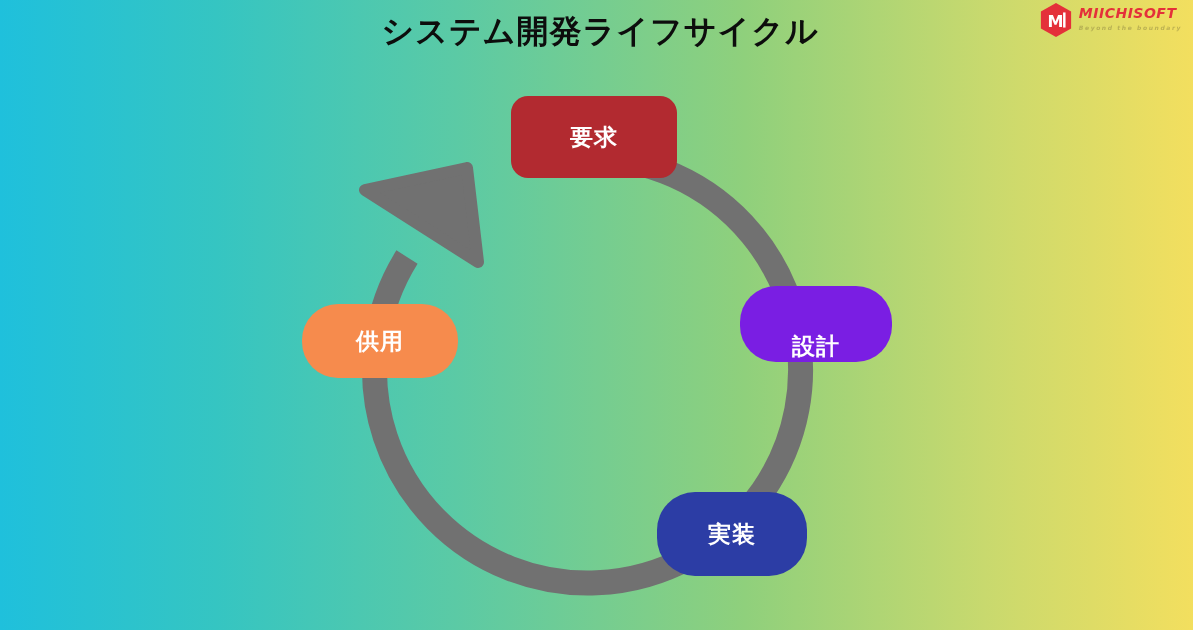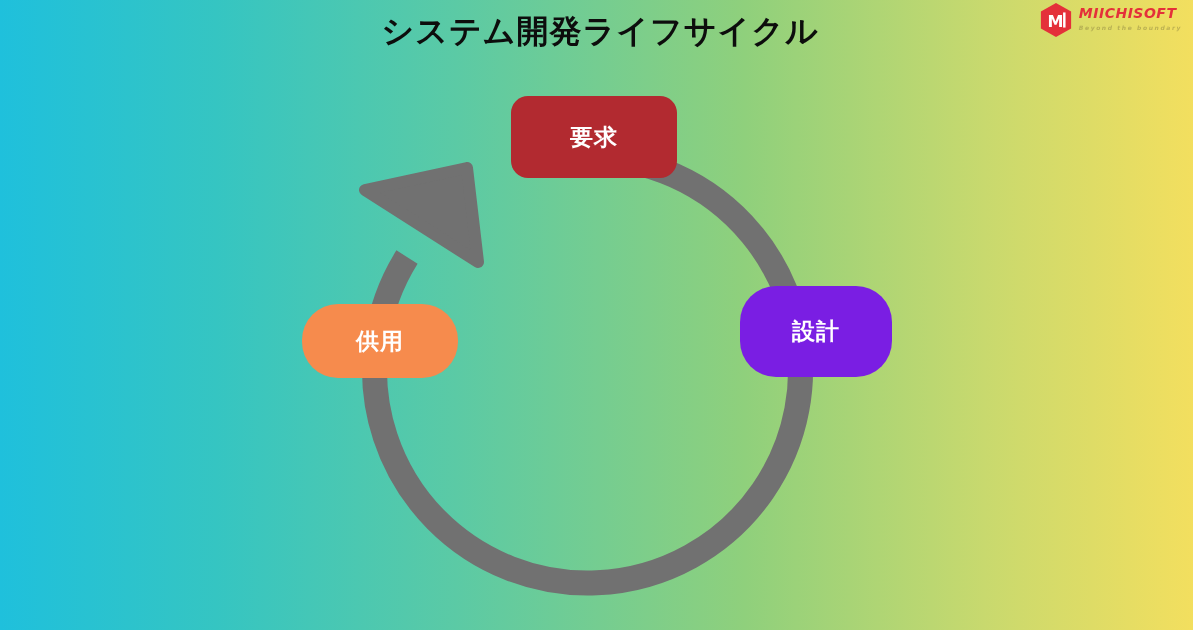--- a/index.html
+++ b/index.html
@@ -62,21 +62,24 @@
     </svg>
     <div class="logo-text">
       <span class="brand" style="color:#E4303A">MIICHISOFT</span>
       <span class="tagline">Beyond the boundary</span>
     </div>
   </div>
 
   <div class="node" style="left: 511px; top: 96px; width: 166px; height: 82px; background: rgb(178, 42, 48); border-radius: 17px;">
     <span>要求</span>
   </div>
-  <div class="node" style="left: 740px; top: 286px; width: 152px; height: 91px; background: rgb(122, 30, 227); border-radius: 36px;">
+  <div class="node" style="left: 740px; top: 286px; width: 152px; height: 76px; background: rgb(122, 30, 227); border-radius: 36px; align-items: flex-end;">
     <span>設計</span>
+  </div>
+  <div class="node" style="left: 657px; top: 492px; width: 150px; height: 84px; background: rgb(44, 61, 165); border-radius: 38px;">
+    <span>実装</span>
   </div>
   <div class="node" style="left: 302px; top: 284px; width: 156px; height: 74px; background: rgb(246, 139, 77); border-radius: 36px; margin-top: 20px;">
     <span>供用</span>
   </div>
 
   <div class="edge-strip"></div>
 </div>
 
 </body></html>

